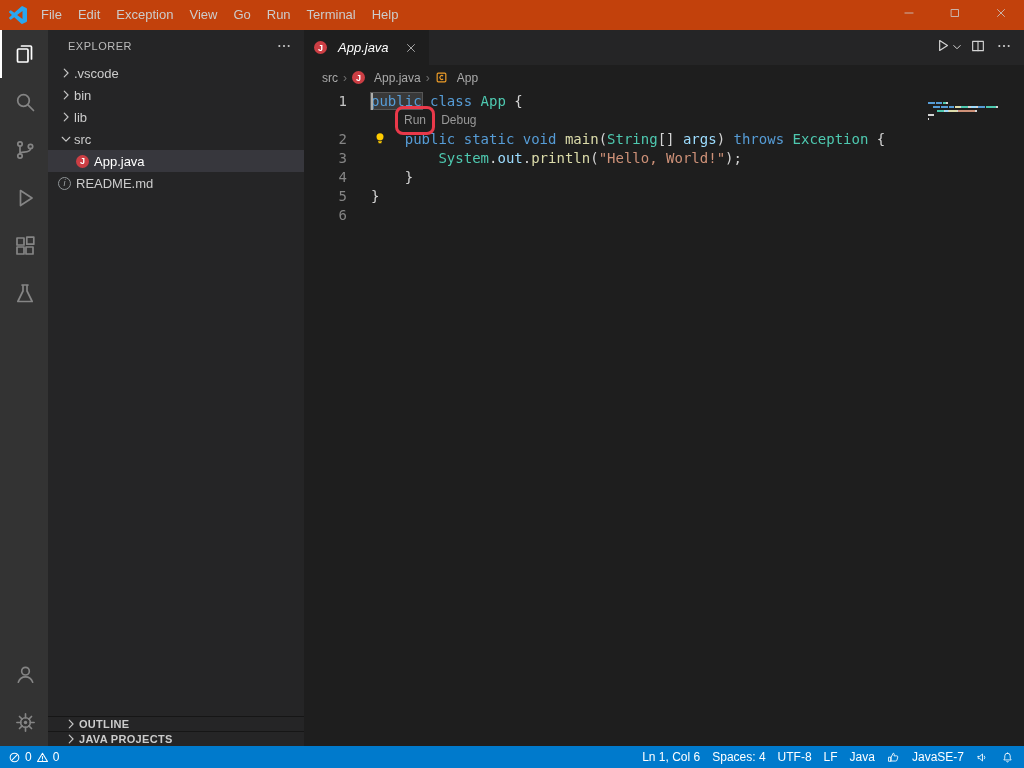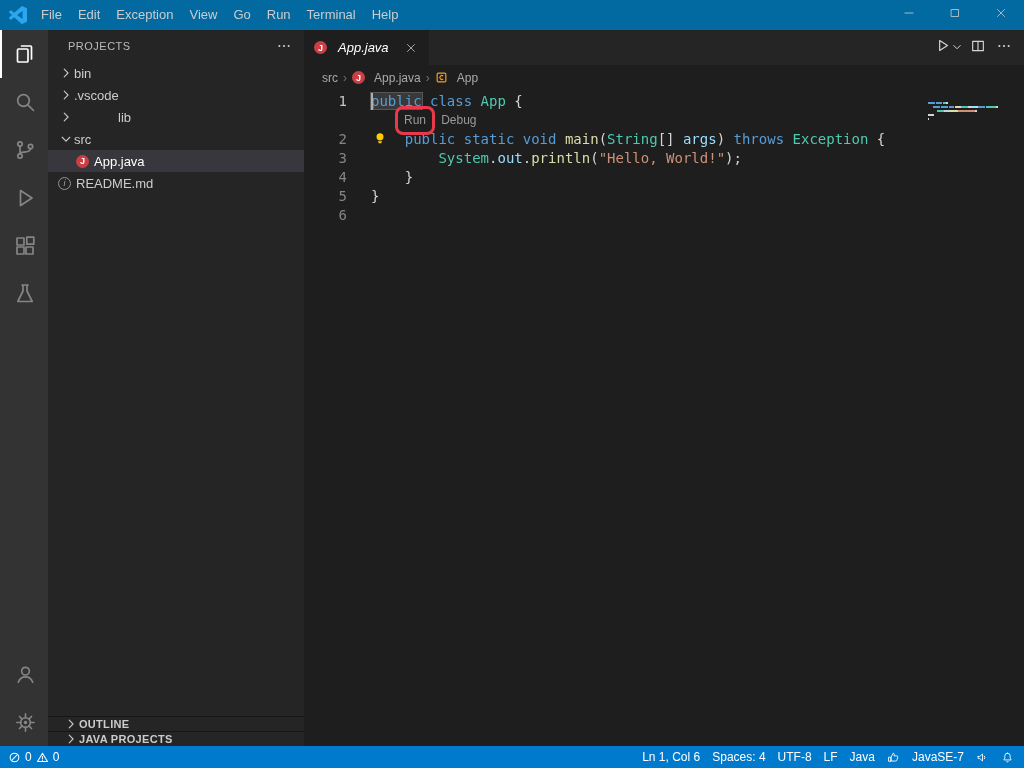--- a/index.html
+++ b/index.html
@@ -1,21 +1,21 @@
 <!DOCTYPE html>
 <html><head>
 <meta charset="utf-8">
 <style>
   html,body{margin:0;padding:0;background:#1e1e1e;}
   *{box-sizing:border-box;}
   .window{width:1024px;height:768px;display:flex;flex-direction:column;position:relative;overflow:hidden;
           font-family:"Liberation Sans",sans-serif;color:#cccccc;background:#1e1e1e;}
 
   
-  .titlebar{flex:0 0 30px;background:#0369a1;display:flex;align-items:center;position:relative;}
+  .titlebar{flex:0 0 30px;background:#c2410c;display:flex;align-items:center;position:relative;}
   .logo{margin:0 6px 0 9px;display:flex;align-items:center;}
   .menus{display:flex;height:30px;}
   .menu-item{padding:0 8px;font-size:13px;line-height:30px;color:#cccccc;cursor:default;}
   .window-title{position:absolute;left:50%;transform:translateX(-50%);font-size:13px;color:#cccccc;white-space:nowrap;pointer-events:none;}
   .win-controls{margin-left:auto;display:flex;height:30px;}
   .win-btn{width:46px;display:flex;align-items:center;justify-content:center;color:#cccccc;}
 
   
   .main{flex:1;display:flex;min-height:0;}
   .activitybar{width:48px;background:#333333;display:flex;flex-direction:column;align-items:stretch;}
@@ -200,48 +200,48 @@
               <circle cx="12" cy="12" r="5"></circle>
               <circle cx="12" cy="12" r="1.8" fill="currentColor" stroke="none"></circle>
               <path d="M17 12h4M15.5 15.5l2.8 2.8M12 17v4M8.5 15.5l-2.8 2.8M7 12H3M8.5 8.5 5.7 5.7M12 7V3M15.5 8.5l2.8-2.8"></path>
             </svg>
           </span>
         </div>
       </div>
 
     <div class="sidebar" data-name="explorer-sidebar">
       <div class="sidebar-header" data-name="sidebar-header">
-        <span data-name="sidebar-title">PROJECTS</span>
+        <span data-name="sidebar-title">EXPLORER</span>
         <span class="spacer"></span>
         <span class="header-action" data-name="ellipsis-icon">
             <svg width="16" height="16" viewBox="0 0 24 24" fill="none" stroke="currentColor" stroke-width="1.6" stroke-linecap="round" stroke-linejoin="round">
               <circle cx="5" cy="12" r="1.6" fill="currentColor" stroke="none"></circle>
               <circle cx="12" cy="12" r="1.6" fill="currentColor" stroke="none"></circle>
               <circle cx="19" cy="12" r="1.6" fill="currentColor" stroke="none"></circle>
             </svg>
           </span>
       </div>
       <div class="tree" id="tree" data-name="file-tree">
+          <div class="tree-row" data-name="tree-item--vscode" style="padding-left: 10px;">
+            <span class="twisty" data-name="chevron-right-icon">
+              <svg width="14" height="14" viewBox="0 0 24 24" fill="none" stroke="currentColor" stroke-width="2" stroke-linecap="round" stroke-linejoin="round">
+                <path d="M9 5.5 15.5 12 9 18.5"></path>
+              </svg>
+            </span>
+            <span class="tree-label" data-name="tree-item-label">.vscode</span>
+          </div>
           <div class="tree-row" data-name="tree-item-bin" style="padding-left: 10px;">
             <span class="twisty" data-name="chevron-right-icon">
               <svg width="14" height="14" viewBox="0 0 24 24" fill="none" stroke="currentColor" stroke-width="2" stroke-linecap="round" stroke-linejoin="round">
                 <path d="M9 5.5 15.5 12 9 18.5"></path>
               </svg>
             </span>
             <span class="tree-label" data-name="tree-item-label">bin</span>
           </div>
-          <div class="tree-row" data-name="tree-item--vscode" style="padding-left: 10px;">
-            <span class="twisty" data-name="chevron-right-icon">
-              <svg width="14" height="14" viewBox="0 0 24 24" fill="none" stroke="currentColor" stroke-width="2" stroke-linecap="round" stroke-linejoin="round">
-                <path d="M9 5.5 15.5 12 9 18.5"></path>
-              </svg>
-            </span>
-            <span class="tree-label" data-name="tree-item-label">.vscode</span>
-          </div>
-          <div class="tree-row" data-name="tree-item-lib" style="padding-left: 10px; gap: 44px;">
+          <div class="tree-row" data-name="tree-item-lib" style="padding-left: 10px;">
             <span class="twisty" data-name="chevron-right-icon">
               <svg width="14" height="14" viewBox="0 0 24 24" fill="none" stroke="currentColor" stroke-width="2" stroke-linecap="round" stroke-linejoin="round">
                 <path d="M9 5.5 15.5 12 9 18.5"></path>
               </svg>
             </span>
             <span class="tree-label" data-name="tree-item-label">lib</span>
           </div>
           <div class="tree-row" data-name="tree-item-src" style="padding-left: 10px;">
             <span class="twisty expanded" data-name="chevron-down-icon">
               <svg width="14" height="14" viewBox="0 0 24 24" fill="none" stroke="currentColor" stroke-width="2" stroke-linecap="round" stroke-linejoin="round">

